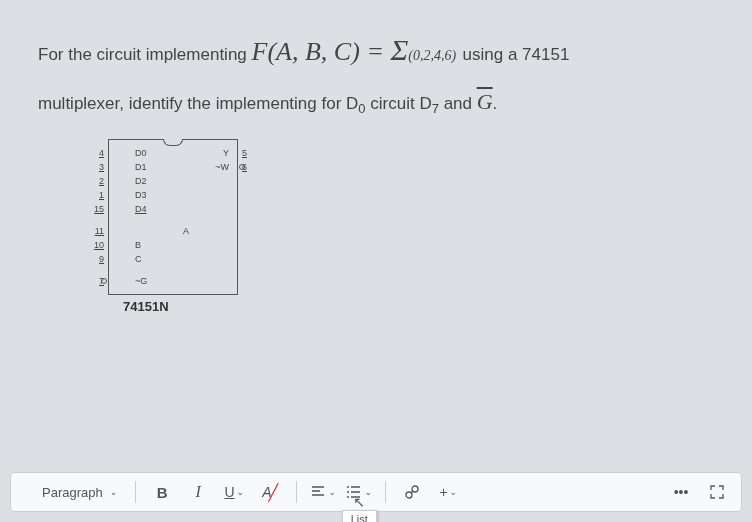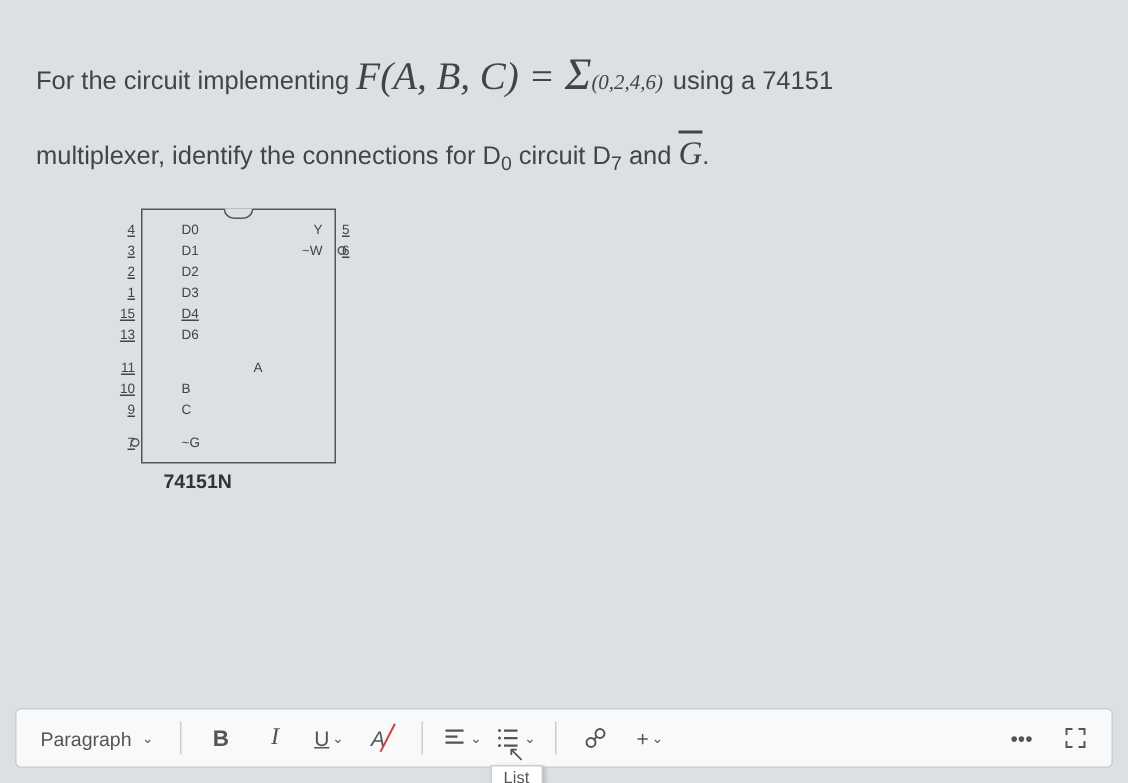--- a/index.html
+++ b/index.html
@@ -5,21 +5,21 @@
     * { margin: 0; padding: 0; box-sizing: border-box; }
     body {
       width: 752px;
       height: 522px;
       background: #dce0e4;
       font-family: Arial, sans-serif;
       color: #333;
       overflow: hidden;
     }
     .content {
-      padding: 20px 30px 10px 24px;
+      padding: 20px 30px 10px 38px;
     }
     .question-text {
       font-size: 17px;
       line-height: 2.0;
       color: #444;
       margin-bottom: 15px;
     }
     .formula {
       font-family: 'Times New Roman', serif;
       font-size: 26px;
@@ -122,20 +122,21 @@
       padding: 0 10px;
       gap: 8px;
     }
     .tb-select {
       display: flex;
       align-items: center;
       gap: 5px;
       font-size: 13px;
       color: #555;
       padding: 3px 6px;
+      margin-left: 15px;
     }
     .tb-sep {
       width: 1px;
       height: 22px;
       background: #ccc;
       margin: 0 4px;
     }
     .tb-btn {
       min-width: 28px;
       height: 28px;
@@ -170,21 +171,21 @@
 <body>
 
 <div class="content">
   <div class="question-text">
     <span>For the circuit implementing </span>
     <span class="formula">
       <span>F</span><span class="formula-big">(</span><span>A, B, C</span><span class="formula-big">)</span><span> = </span><span class="formula-big" style="font-size:30px;">Σ</span><span class="sum-sub">(0,2,4,6)</span>
     </span>
     <span> using a 74151</span>
     <br>
-    <span>multiplexer, identify the connections for D</span><span class="sub">0</span><span> circuit D</span><span class="sub">7</span><span> and </span><span class="formula overline" style="font-size:22px;">G</span><span>.</span>
+    <span>multiplexer, identify the implementing for D</span><span class="sub">0</span><span> circuit D</span><span class="sub">7</span><span> and </span><span class="formula overline" style="font-size:22px;">G</span><span>.</span>
   </div>
 
   <div class="diagram">
     <div class="chip-body">
       <div class="chip-notch"></div>
       <div style="height:6px;"></div>
 
       <div class="pin-row" style="position:relative;">
           <span class="pin-left-num">4</span>
           <span class="pin-left-label">D0</span>
@@ -202,24 +203,20 @@
           <span class="pin-left-num">2</span>
           <span class="pin-left-label">D2</span>
         </div>
       <div class="pin-row" style="position:relative;">
           <span class="pin-left-num">1</span>
           <span class="pin-left-label">D3</span>
         </div>
       <div class="pin-row" style="position:relative;text-decoration:underline;">
           <span class="pin-left-num">15</span>
           <span class="pin-left-label">D4</span>
-        </div>
-      <div class="pin-row" style="position:relative;">
-          <span class="pin-left-num">13</span>
-          <span class="pin-left-label">D6</span>
         </div>
       <div style="height:8px;"></div>
 
       <div class="pin-row" style="position:relative;justify-content:center;">
           <span class="pin-left-num">11</span>
           <span class="pin-left-label">A</span>
         </div>
       <div class="pin-row" style="position:relative;">
           <span class="pin-left-num">10</span>
           <span class="pin-left-label">B</span>

